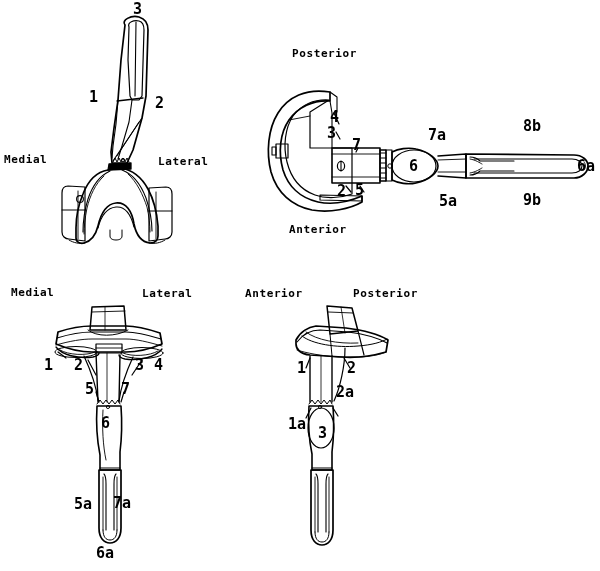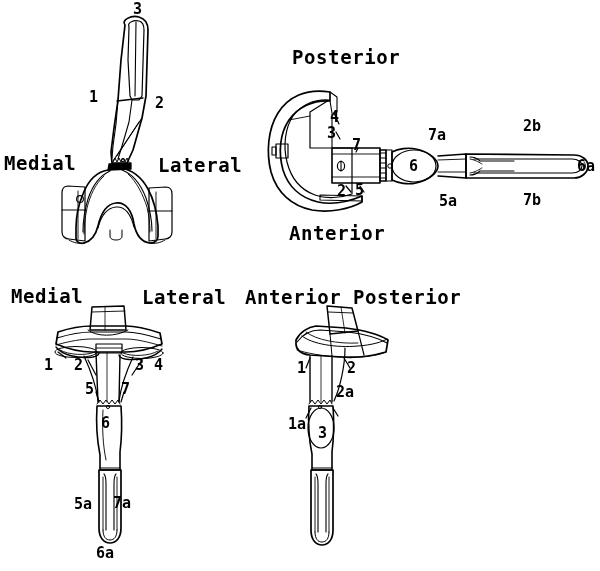--- a/index.html
+++ b/index.html
@@ -27,21 +27,21 @@
   }
   .anno {
     position: absolute;
     color: #000000;
     white-space: nowrap;
     font-family: "DejaVu Sans Mono", monospace;
     line-height: 1;
     font-weight: 700;
   }
   .orient-label {
-    font-size: 19px;
+    font-size: 11px;
     letter-spacing: 0.6px;
     text-align: right;
   }
   .num-label {
     font-size: 15px;
     font-weight: 700;
     letter-spacing: 0px;
   }
 </style>
 </head>
@@ -310,27 +310,27 @@
   </div>
 
   <div>
     <div class="anno orient-label" style="left:292px; top:48px;">Posterior</div>
     <div class="anno orient-label" style="left:289px; top:224px;">Anterior</div>
 
     <div class="anno num-label" style="left:330px; top:110px;">4</div>
     <div class="anno num-label" style="left:327px; top:126px;">3</div>
     <div class="anno num-label" style="left:352px; top:138px;">7</div>
     <div class="anno num-label" style="left:428px; top:128px;">7a</div>
-    <div class="anno num-label" style="left:523px; top:119px;">2b</div>
+    <div class="anno num-label" style="left:523px; top:119px;">8b</div>
     <div class="anno num-label" style="left:409px; top:159px;">6</div>
     <div class="anno num-label" style="left:577px; top:159px;">6a</div>
     <div class="anno num-label" style="left:337px; top:184px;">2</div>
     <div class="anno num-label" style="left:355px; top:183px;">5</div>
     <div class="anno num-label" style="left:439px; top:194px;">5a</div>
-    <div class="anno num-label" style="left:523px; top:193px;">7b</div>
+    <div class="anno num-label" style="left:523px; top:193px;">9b</div>
   </div>
 
   <div>
     <div class="anno orient-label" style="left:11px; top:287px;">Medial</div>
     <div class="anno orient-label" style="left:142px; top:288px;">Lateral</div>
 
     <div class="anno num-label" style="left:44px; top:358px;">1</div>
     <div class="anno num-label" style="left:74px; top:358px;">2</div>
     <div class="anno num-label" style="left:135px; top:358px;">3</div>
     <div class="anno num-label" style="left:154px; top:358px;">4</div>

